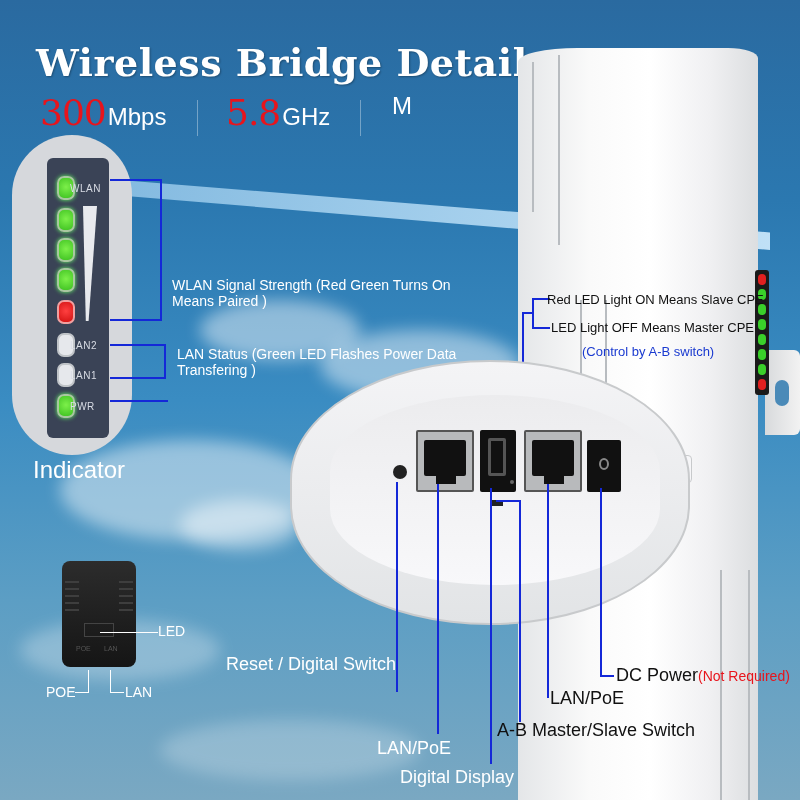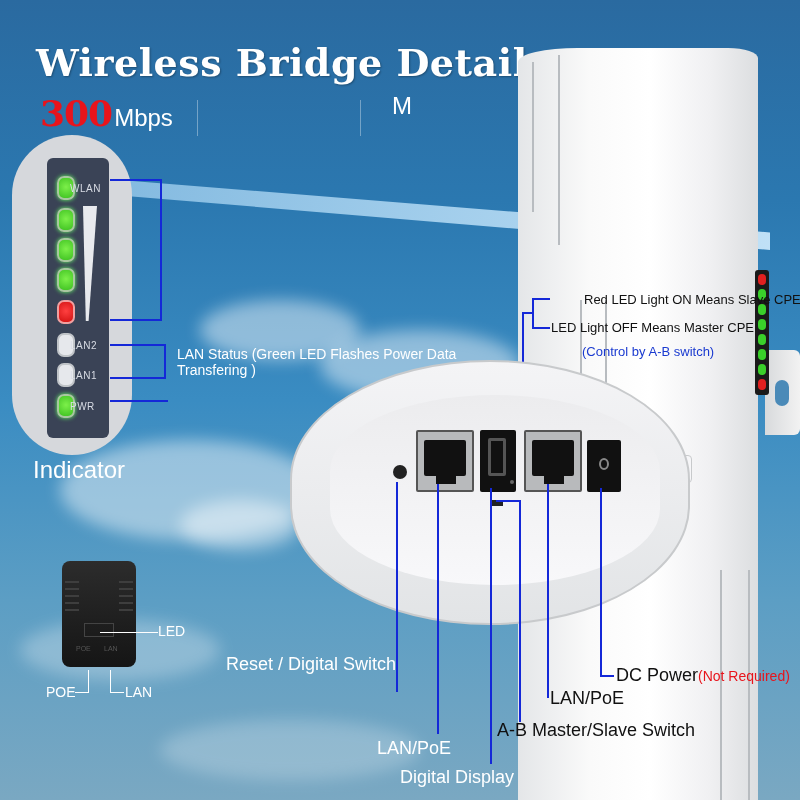--- a/index.html
+++ b/index.html
@@ -6,21 +6,21 @@
   body{width:800px;height:800px;overflow:hidden;font-family:"Liberation Sans",sans-serif}
   #stage{position:relative;width:800px;height:800px;overflow:hidden;
     background:linear-gradient(180deg,#2a6aa0 0%,#2b78b0 25%,#3a8cc2 50%,#5c9ec4 75%,#7aa8c2 100%)}
   .cloud{position:absolute;border-radius:50%;background:rgba(255,255,255,0.45);filter:blur(8px)}
   .beam{position:absolute;left:120px;top:180px;width:650px;height:70px;
     background:linear-gradient(90deg,rgba(170,215,245,0.7),rgba(200,230,250,0.95));
     clip-path:polygon(0 0,100% 75%,100% 100%,0 22%)}
   .title{position:absolute;left:36px;top:40px;font-family:"DejaVu Serif",serif;font-weight:bold;
     font-size:38px;color:#fff;letter-spacing:0.5px;text-shadow:1px 1px 2px rgba(0,0,0,0.3)}
   .spec{position:absolute;top:92px;display:flex;align-items:baseline}
-  .spec .big{font-family:"DejaVu Serif",serif;font-weight:bold;font-size:36px;color:#e8141c;letter-spacing:-1px}
+  .spec .big{font-family:"DejaVu Serif",serif;font-weight:normal;font-size:36px;color:#e8141c;letter-spacing:-1px}
   .spec .unit{font-size:24px;color:#fff;margin-left:2px}
   .sep{position:absolute;top:100px;width:1px;height:36px;background:rgba(255,255,255,0.35)}
   
   .ind-oval{position:absolute;left:12px;top:135px;width:120px;height:320px;border-radius:60px;background:#d6d8dc}
   .ind-panel{position:absolute;left:47px;top:158px;width:62px;height:280px;background:#3a4356;border-radius:6px}
   .led{position:absolute;left:10px;width:18px;height:24px;border-radius:7px;border:2px solid #a8c8a0}
   .led.green{background:radial-gradient(circle at 50% 45%,#7df04a,#3cc020);box-shadow:0 0 4px #6f6}
   .led.red{background:radial-gradient(circle at 50% 45%,#ff4040,#d01010);border-color:#f0a0a0}
   .led.off{background:#e6e8ec;border-color:#c0c4c8}
   .led-label{position:absolute;left:23px;font-size:10px;color:#d8dce4;letter-spacing:0.5px}
@@ -73,20 +73,24 @@
   <div class="cloud" style="left:160px;top:720px;width:260px;height:60px;opacity:.5"></div>
 
   <div class="beam"></div>
 
   <div class="title">Wireless Bridge Details</div>
   <div class="spec" style="left:40px">
     <span class="big">300</span>
     <span class="unit">Mbps</span>
   </div>
   <div class="sep" style="left:197px"></div>
+  <div class="spec" style="left:226px">
+    <span class="big">5.8</span>
+    <span class="unit">GHz</span>
+  </div>
   <div class="sep" style="left:360px"></div>
   <div class="spec" style="left:390px">
     <span class="unit">M</span>
   </div>
 
   <div class="ind-oval"></div>
   <div class="ind-panel">
     <div class="led green" style="top:18px"></div>
     <span class="led-label" style="top:25px">WLAN</span>
     <div class="wedge"></div>
@@ -98,20 +102,21 @@
     <span class="led-label" style="top:182px">LAN2</span>
     <div class="led off" style="top:205px"></div>
     <span class="led-label" style="top:212px">LAN1</span>
     <div class="led green" style="top:236px"></div>
     <span class="led-label" style="top:243px">PWR</span>
   </div>
 
   <div class="bl" style="left:110px;top:179px;width:52px;height:2px"></div>
   <div class="bl" style="left:160px;top:179px;width:2px;height:142px"></div>
   <div class="bl" style="left:110px;top:319px;width:52px;height:2px"></div>
+  <div class="ann" style="left:172px;top:277px;width:290px">WLAN Signal Strength (Red Green Turns On Means Paired )</div>
 
   <div class="bl" style="left:110px;top:344px;width:56px;height:2px"></div>
   <div class="bl" style="left:164px;top:344px;width:2px;height:35px"></div>
   <div class="bl" style="left:110px;top:377px;width:56px;height:2px"></div>
   <div class="ann" style="left:177px;top:346px;width:280px">LAN Status (Green LED Flashes Power Data Transfering )</div>
 
   <div class="bl" style="left:110px;top:400px;width:58px;height:2px"></div>
 
   <div class="ind-title">Indicator</div>
 
@@ -135,21 +140,21 @@
     <div class="sled" style="top:79px;background:#3ad02a"></div>
     <div class="sled" style="top:94px;background:#3ad02a"></div>
     <div class="sled" style="top:109px;background:#e02020"></div>
   </div>
 
   <div class="bl" style="left:532px;top:298px;width:18px;height:2px"></div>
   <div class="bl" style="left:532px;top:298px;width:2px;height:30px"></div>
   <div class="bl" style="left:532px;top:327px;width:18px;height:2px"></div>
   <div class="bl" style="left:522px;top:312px;width:12px;height:2px"></div>
   <div class="bl" style="left:522px;top:312px;width:2px;height:172px"></div>
-  <div class="ann dark" style="left:584px;top:292px;font-size:13px;white-space:nowrap">Red LED Light ON Means Slave CPE</div>
+  <div class="ann dark" style="left:547px;top:292px;font-size:13px;white-space:nowrap">Red LED Light ON Means Slave CPE</div>
   <div class="ann dark" style="left:551px;top:320px;font-size:13px;white-space:nowrap">LED Light OFF Means Master CPE</div>
   <div class="ann" style="left:582px;top:344px;font-size:13px;color:#1a3ad0;white-space:nowrap">(Control by A-B switch)</div>
 
   <div class="tab" style="left:316px;top:450px;width:40px;height:28px;border-radius:4px"></div>
   <div class="tab" style="left:650px;top:455px;width:42px;height:28px;border-radius:4px"></div>
   <div class="base"></div>
   <div class="base-in"></div>
 
   <div class="reset"></div>
   <div class="port" style="left:416px;top:430px;width:58px;height:62px">

